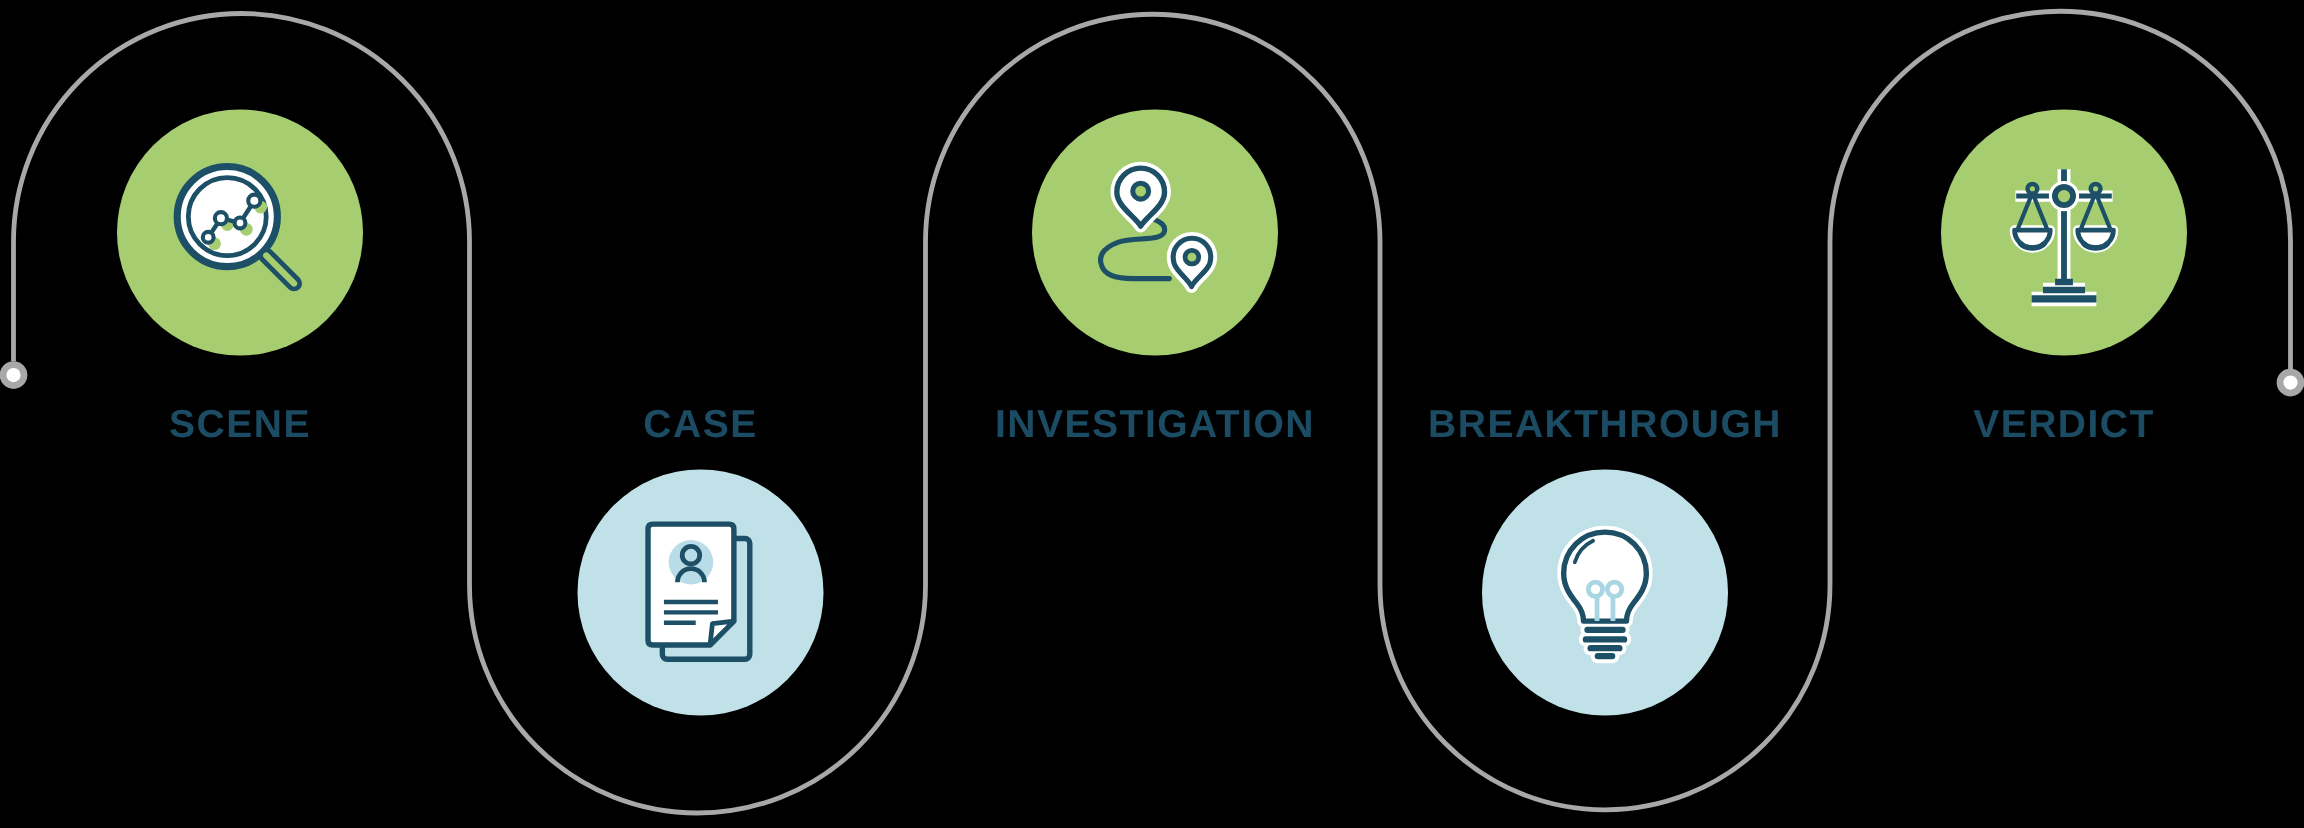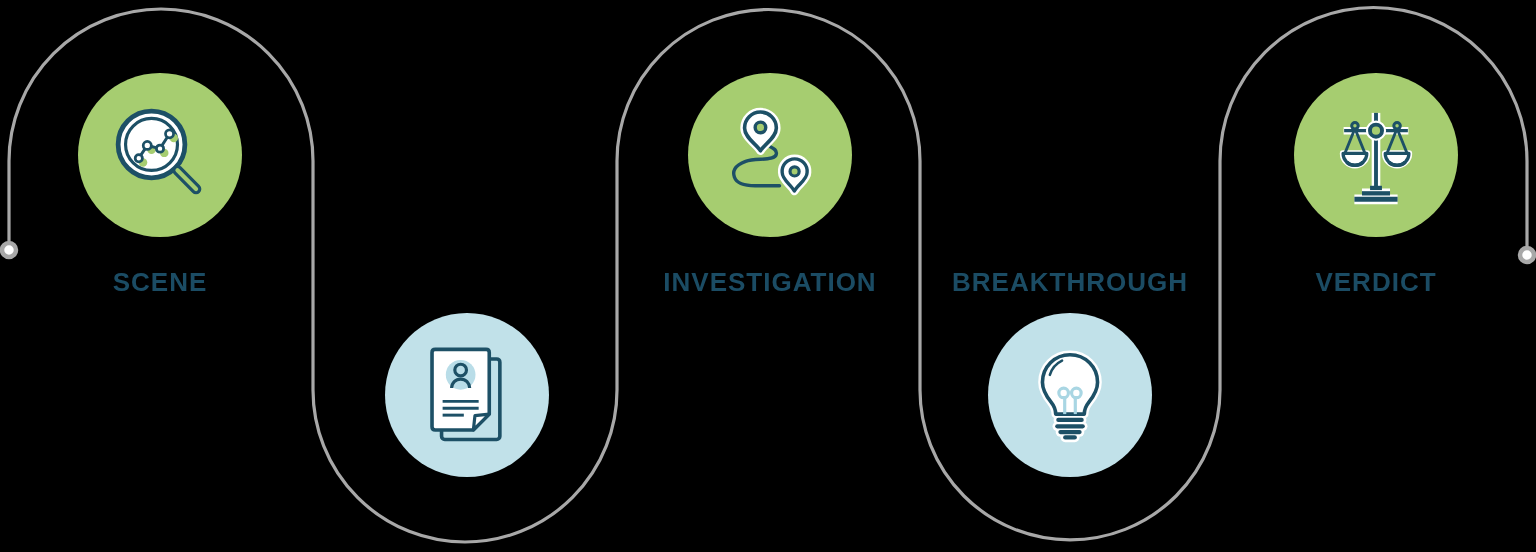--- a/index.html
+++ b/index.html
@@ -65,20 +65,21 @@
         <path d="M20,7 H68 Q71,7 71,10 V68 L56,83 H20 Q17,83 17,80 V10 Q17,7 20,7 Z" fill="#ffffff" stroke="#1d5066" stroke-width="3.4" stroke-linejoin="round"></path>
         <path d="M71,68 L57.5,69.5 L56,83 Z" fill="#ffffff" stroke="#1d5066" stroke-width="3" stroke-linejoin="round"></path>
         <circle cx="44" cy="31" r="14" fill="#b9dde8"></circle>
         <circle cx="44" cy="26.5" r="5.5" fill="none" stroke="#1d5066" stroke-width="3"></circle>
         <path d="M35.5,43.5 a8.5,8.5 0 0 1 17,0" fill="none" stroke="#1d5066" stroke-width="3"></path>
         <line x1="27" y1="56" x2="61" y2="56" stroke="#1d5066" stroke-width="2.8"></line>
         <line x1="27" y1="62.5" x2="61" y2="62.5" stroke="#1d5066" stroke-width="2.8"></line>
         <line x1="27" y1="69" x2="47" y2="69" stroke="#1d5066" stroke-width="2.8"></line>
       </svg>
     </div>
+    <div class="step-label">CASE</div>
   </div>
 
   <div class="step row-top" style="left:640px;">
     <div class="bubble" style="background-color: rgb(166, 205, 112);">
       <svg viewBox="0 0 100 100" width="106" height="106">
         <path d="M43,36 C46,43 57,42 56,49 C55,56 37,52.5 27,56 C16,60 14.5,66 16.5,71 C18.5,77 27,79 36,79 L59,79" fill="none" stroke="#1d5066" stroke-width="3.2" stroke-linecap="round"></path>
         <path d="M41,46 C37,39.5 26,33.5 26,24.5 A15,15 0 1 1 56,24.5 C56,33.5 45,39.5 41,46 Z" fill="#ffffff" stroke="#ffffff" stroke-width="8" stroke-linejoin="round"></path>
         <path d="M41,46 C37,39.5 26,33.5 26,24.5 A15,15 0 1 1 56,24.5 C56,33.5 45,39.5 41,46 Z" fill="#ffffff" stroke="#1d5066" stroke-width="3.4" stroke-linejoin="round"></path>
         <circle cx="41" cy="24" r="5" fill="#a6cd70" stroke="#1d5066" stroke-width="3.2"></circle>
         <path d="M73,84 C70.5,78.5 61.5,73.5 61.5,66.5 A11.8,11.8 0 1 1 85,66.5 C85,73.5 75.5,78.5 73,84 Z" fill="#ffffff" stroke="#ffffff" stroke-width="8" stroke-linejoin="round"></path>

